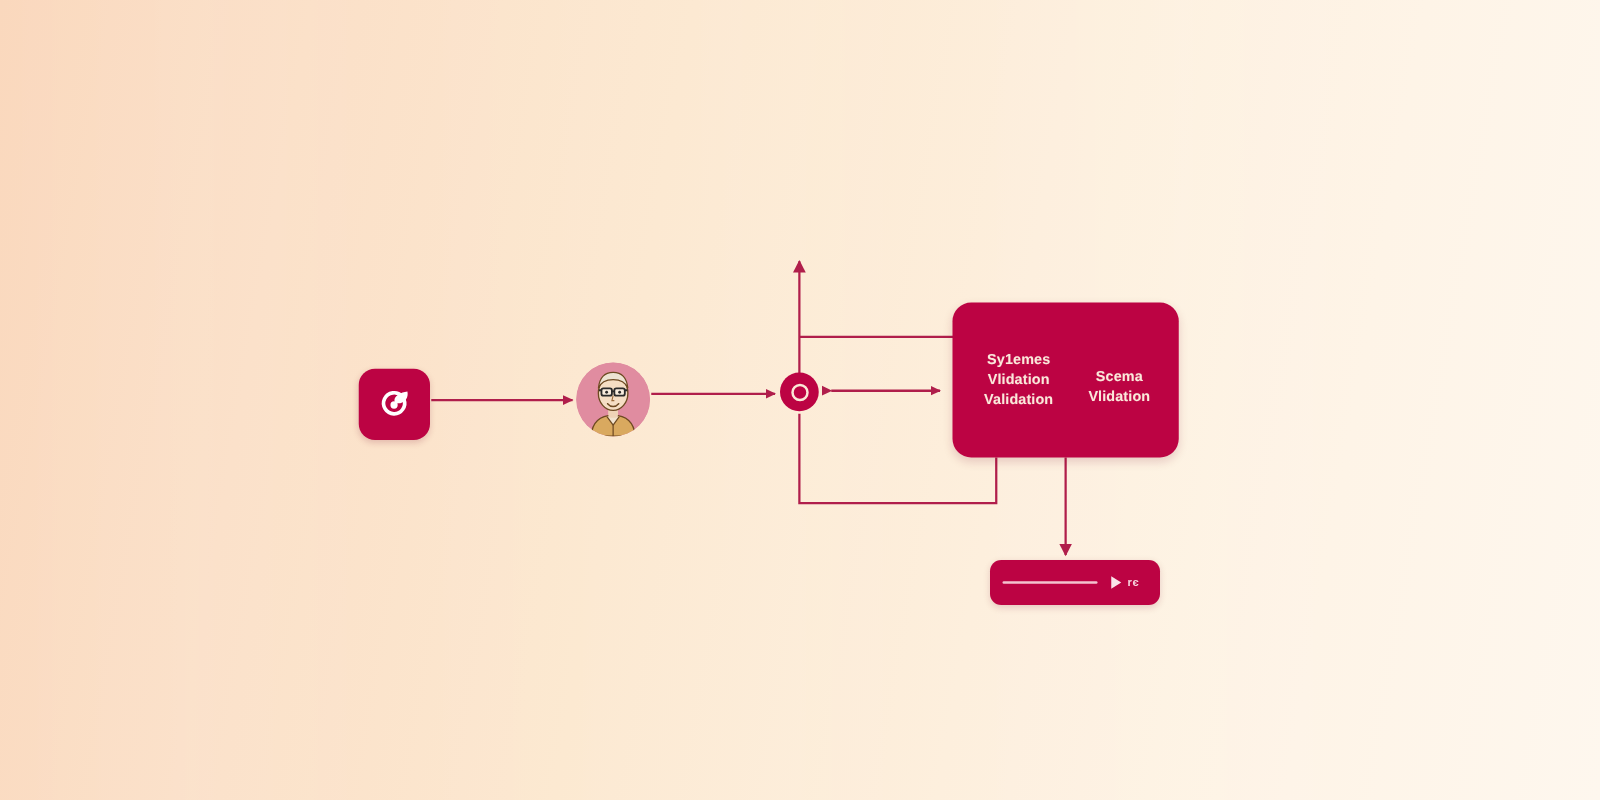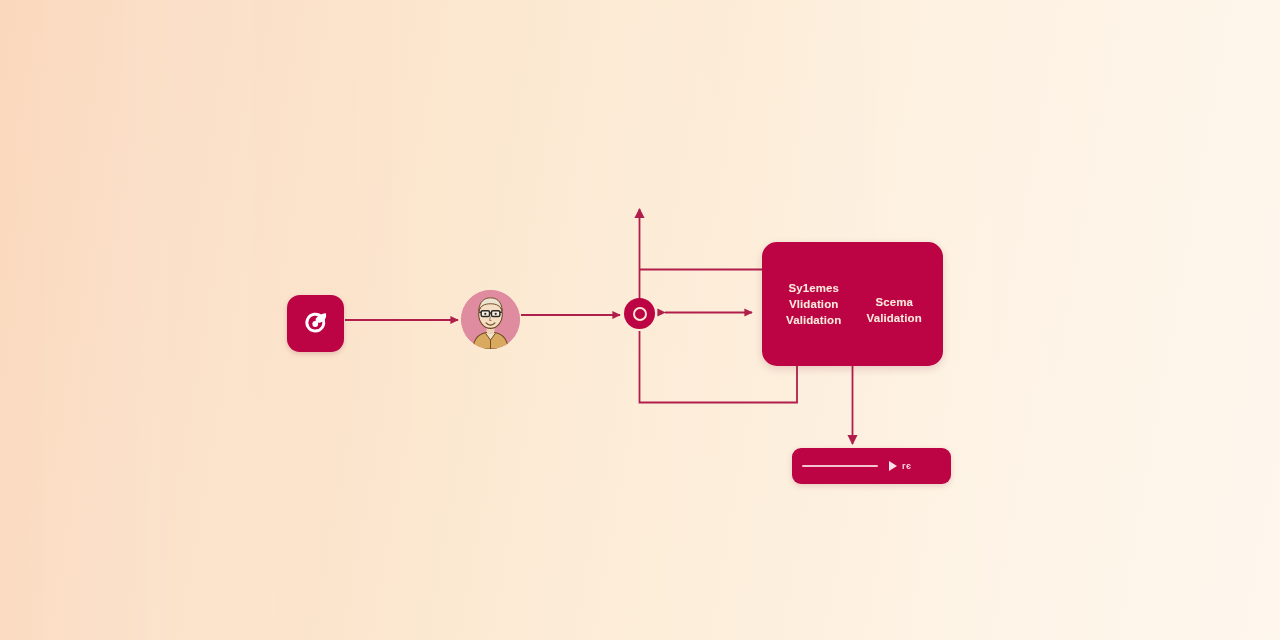--- a/index.html
+++ b/index.html
@@ -138,21 +138,21 @@
     font-weight: 600;
     margin-top: 12px;
     text-shadow: 0 0 1px rgba(255,255,255,0.25);
   }
 
   
   #action-bar {
     position: absolute;
     left: 792px;
     top: 448px;
-    width: 159px;
+    width: 136px;
     height: 36px;
     border-radius: 9px;
     background: #BC0343;
     box-shadow: 0 2px 6px rgba(120,0,40,0.16);
     display: flex;
     align-items: center;
     box-sizing: border-box;
     padding: 0 10px;
   }
   #action-bar .bar-line {
@@ -258,21 +258,21 @@
     <path d="M25.5 33.5 C28 36.5 32 36.5 34.5 33.5" fill="none" stroke="#6E4A22" stroke-width="1.2" stroke-linecap="round"></path>
   </svg>
 
   <div id="circle-node">
     <div class="ring"></div>
   </div>
 
   <div id="validation-box">
     <div class="vb-title">Sy1emes Vlidation
 Validation</div>
-    <div class="vb-sub">Scema Validation</div>
+    <div class="vb-sub">Scema Vlidation</div>
   </div>
 
   <div id="action-bar">
     <div class="bar-line"></div>
     <div class="play-tri"></div>
     <div class="bar-label">rє</div>
   </div>
 
 </div>
 

